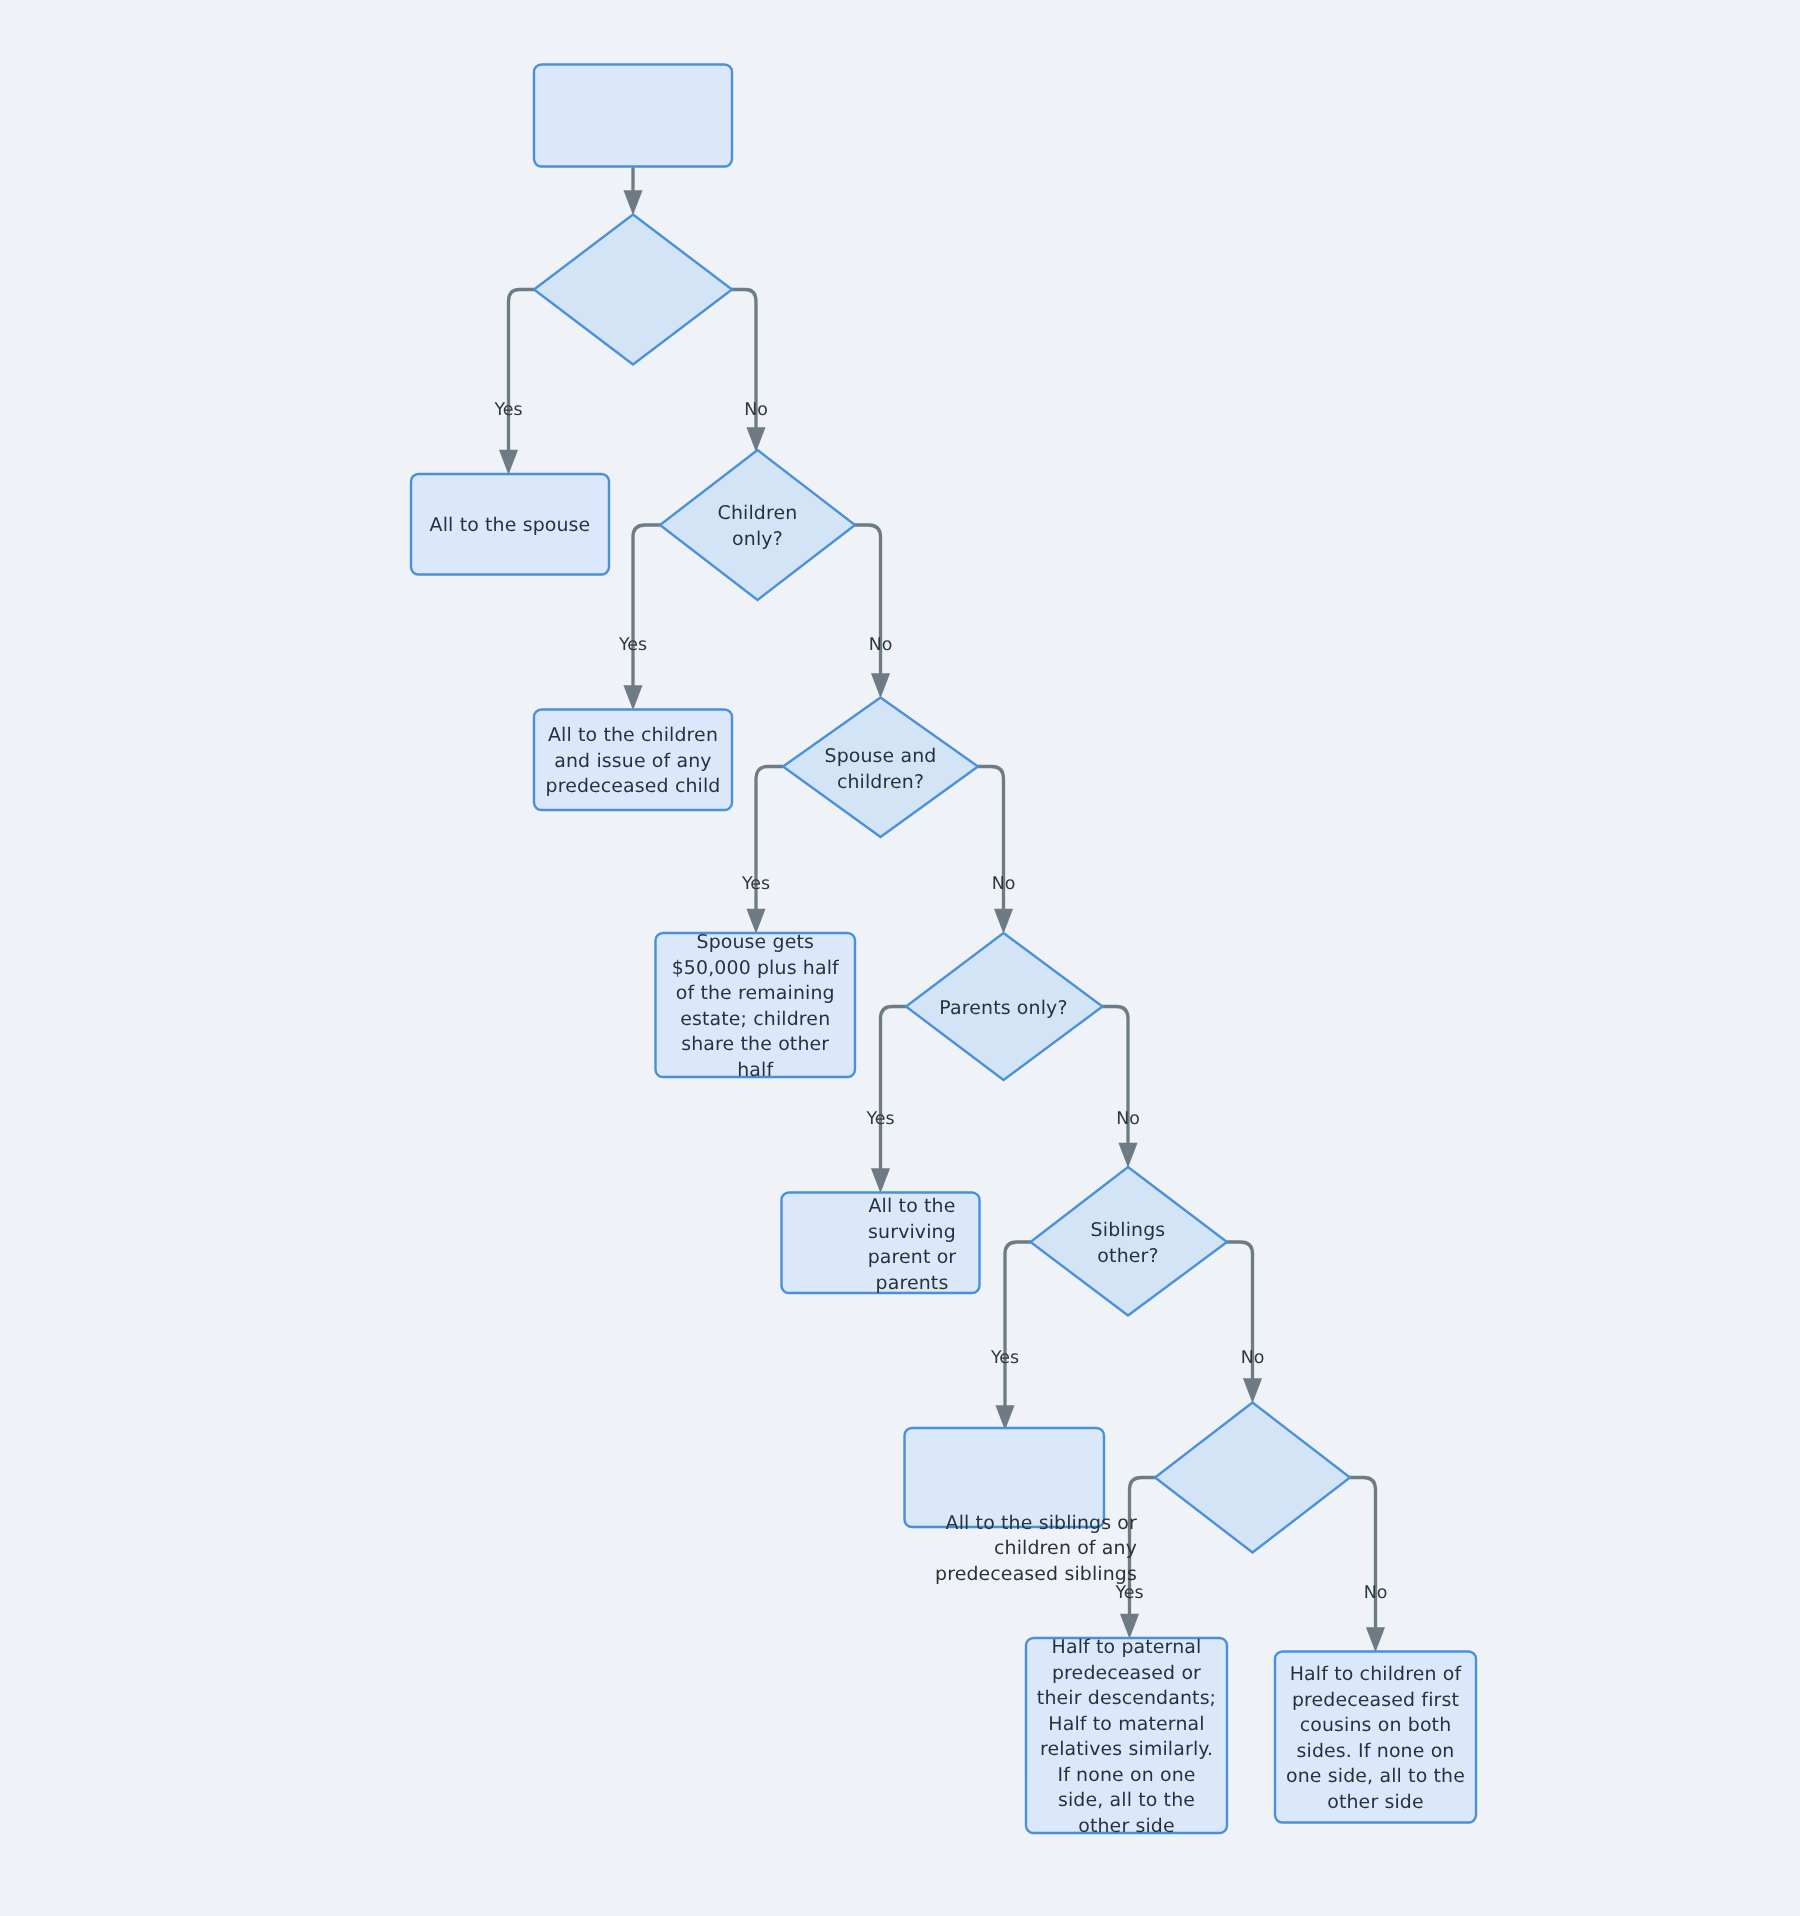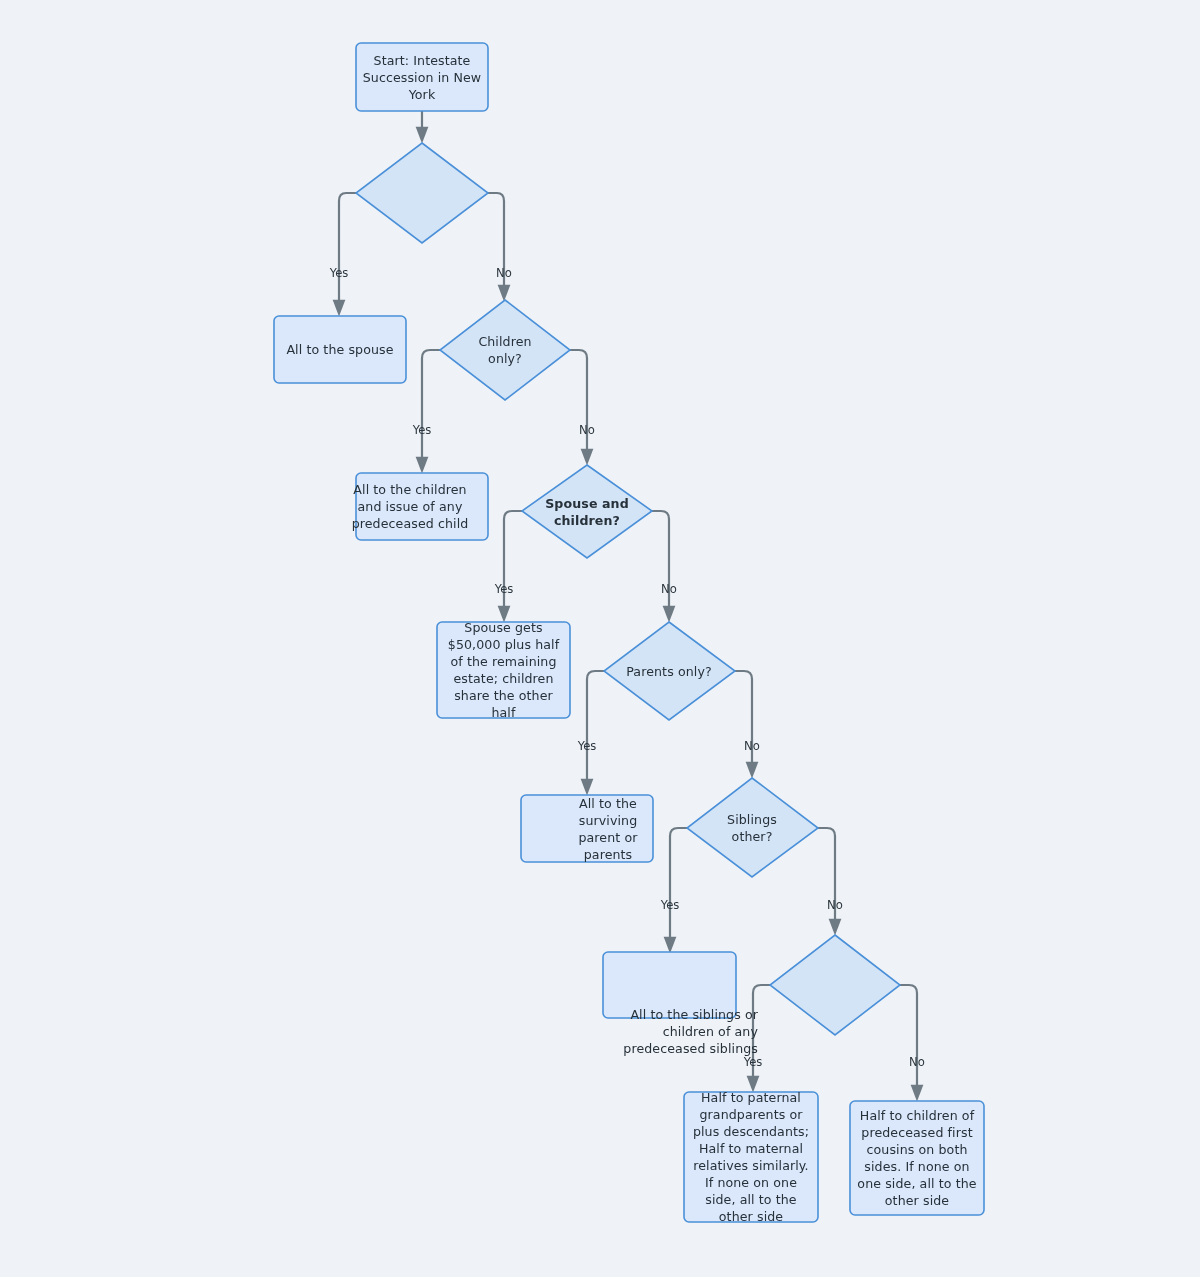--- a/index.html
+++ b/index.html
@@ -132,43 +132,42 @@
       <rect class="node-shape-rect" x="603" y="952" width="133" height="66" rx="5"></rect>
 
       <polygon class="node-shape-diamond" points="835,935 900,985 835,1035 770,985"></polygon>
 
       <rect class="node-shape-rect" x="684" y="1092" width="134" height="130" rx="5"></rect>
 
       <rect class="node-shape-rect" x="850" y="1101" width="134" height="114" rx="5"></rect>
     </g>
   </svg>
 
-  <div class="node-label" style="left:356px; top:43px; width:132px; height:68px;">Start: Intestate Succession in New York</div>
 
 
   <div class="node-label" style="left:274px; top:316px; width:132px; height:67px;">All to the spouse</div>
 
   <div class="node-label diamond-label" style="left:455px; top:300px; width:100px; height:100px;">Children only?</div>
 
-  <div class="node-label" style="left:344px; top:473px; width:132px; height:67px;border-radius:24px;">All to the children and issue of any predeceased child</div>
+  <div class="node-label" style="left:356px; top:473px; width:132px; height:67px;border-radius:24px;">All to the children and issue of any predeceased child</div>
 
-  <div class="node-label diamond-label" style="left:534px; top:465px; width:106px; height:93px;font-weight:bold;">Spouse and children?</div>
+  <div class="node-label diamond-label" style="left:534px; top:465px; width:106px; height:93px;">Spouse and children?</div>
 
   <div class="node-label" style="left:437px; top:622px; width:133px; height:96px;text-align:center;">Spouse gets $50,000 plus half of the remaining estate; children share the other half</div>
 
   <div class="node-label diamond-label" style="left:619px; top:622px; width:100px; height:98px;">Parents only?</div>
 
   <div class="node-label" style="left:521px; top:795px; width:132px; height:67px;padding-left:48px;">All to the surviving parent or parents</div>
 
   <div class="node-label diamond-label" style="left:702px; top:778px; width:100px; height:99px;">Siblings other?</div>
 
   <div class="node-label" style="left:603px; top:998px; width:161px; height:66px;text-align:right;">All to the siblings or children of any predeceased siblings</div>
 
 
-  <div class="node-label" style="left:684px; top:1092px; width:134px; height:130px;">Half to paternal grandparents or plus descendants; Half to maternal relatives similarly. If none on one side, all to the other side</div>
+  <div class="node-label" style="left:684px; top:1092px; width:134px; height:130px;">Half to paternal predeceased or their descendants; Half to maternal relatives similarly. If none on one side, all to the other side</div>
 
   <div class="node-label" style="left:850px; top:1101px; width:134px; height:114px;">Half to children of predeceased first cousins on both sides. If none on one side, all to the other side</div>
 
   <div class="edge-label" style="left:339px; top:273px;">Yes</div>
 
   <div class="edge-label" style="left:504px; top:273px;">No</div>
 
   <div class="edge-label" style="left:422px; top:430px;">Yes</div>
 
   <div class="edge-label" style="left:587px; top:430px;">No</div>

